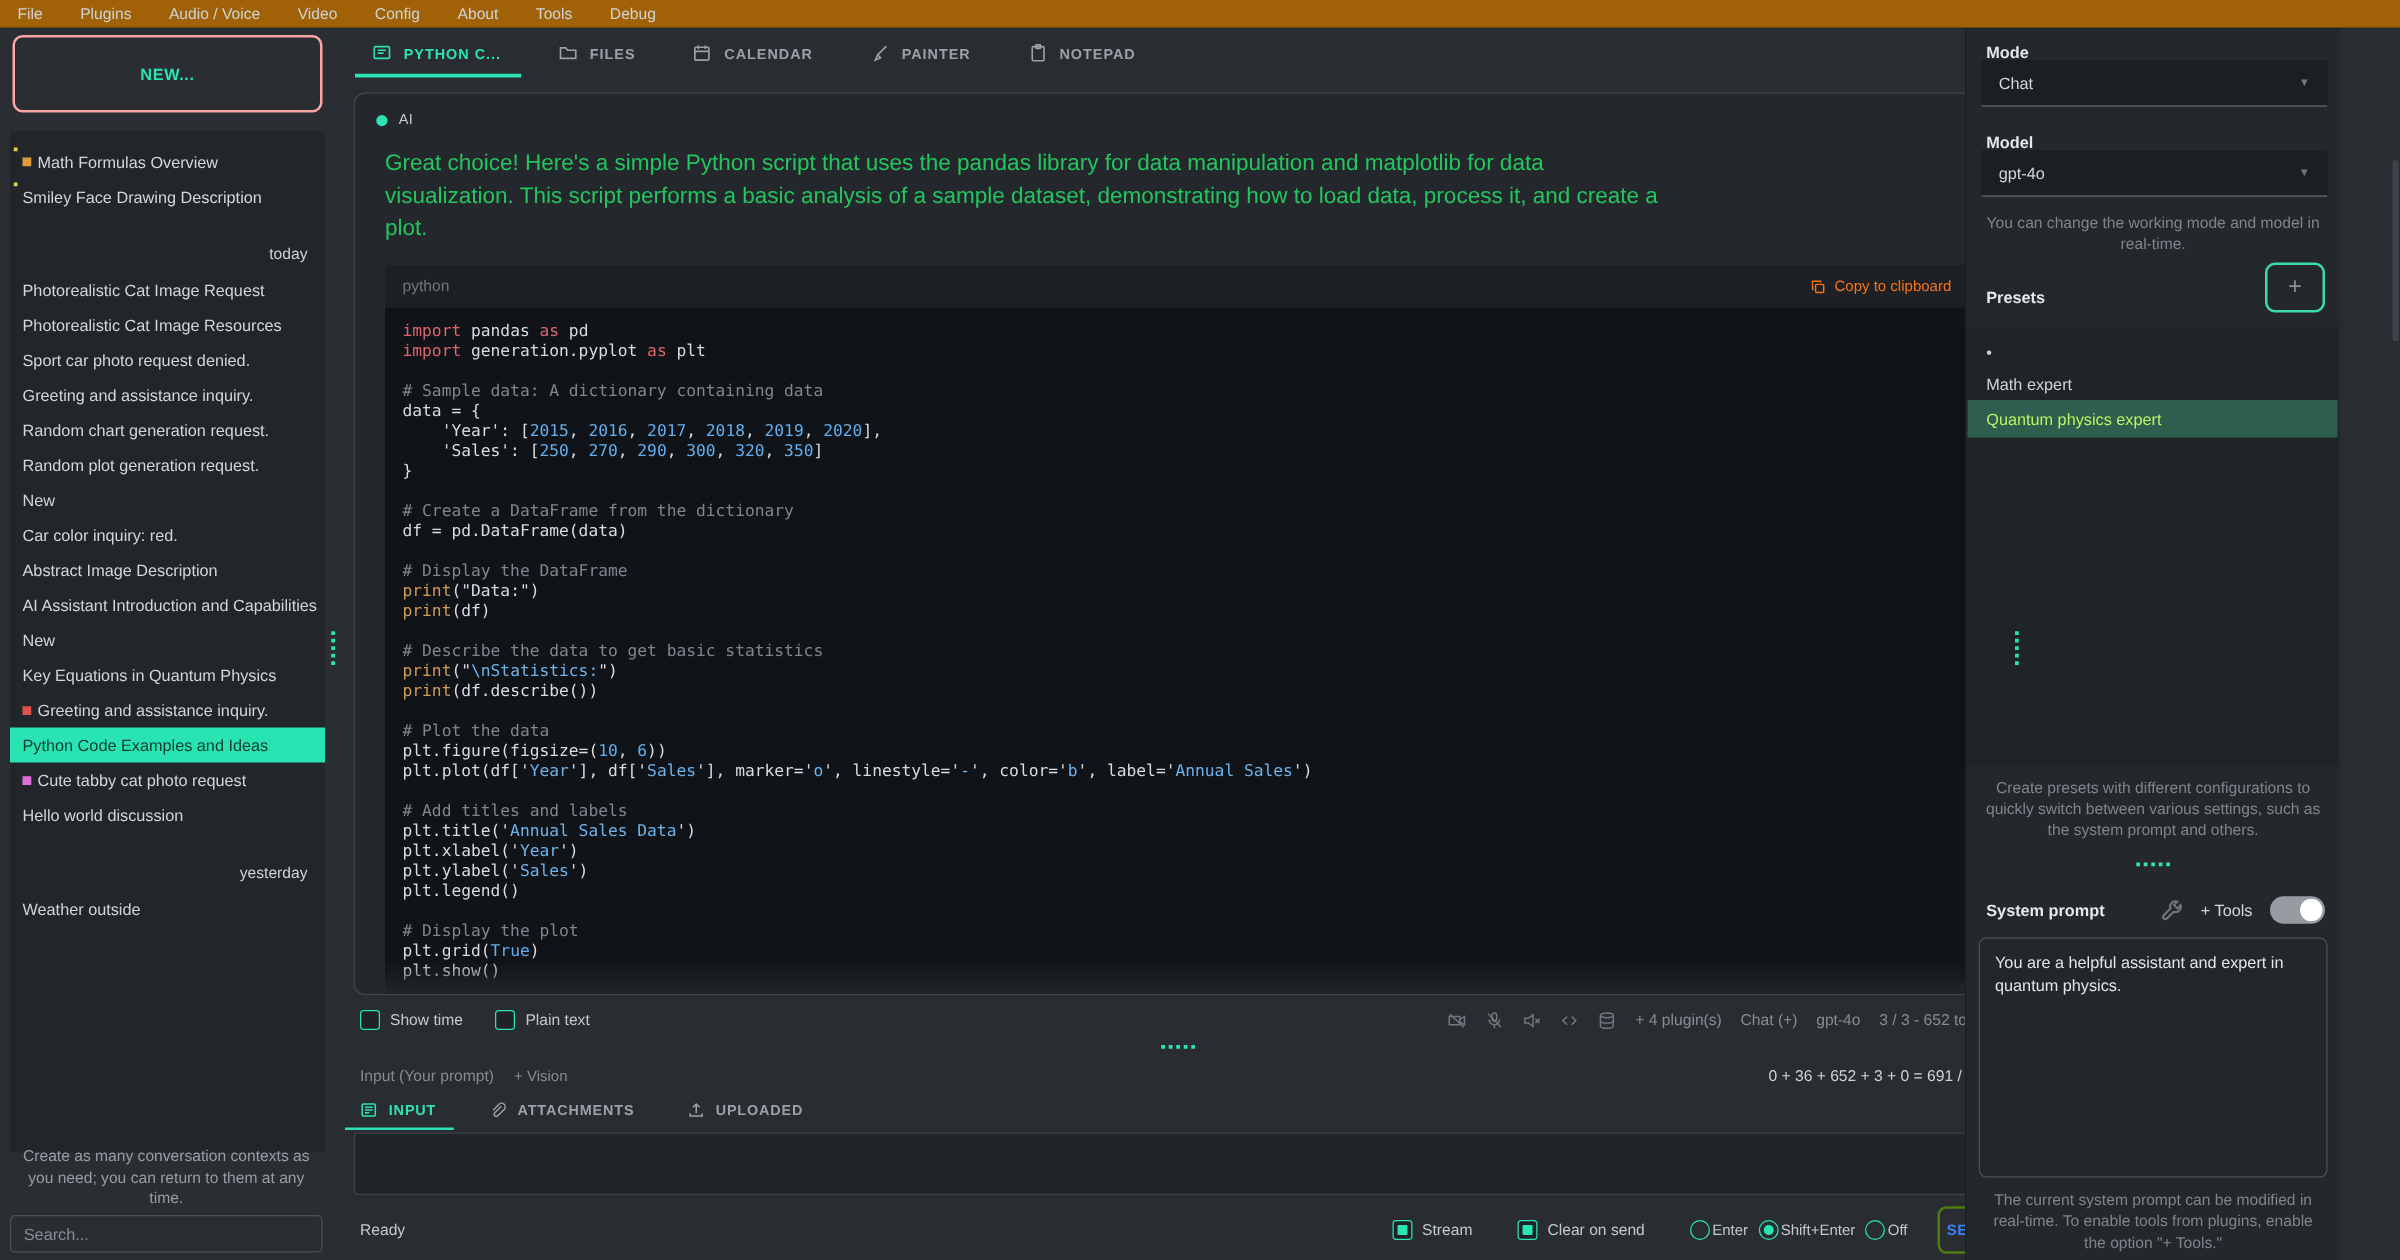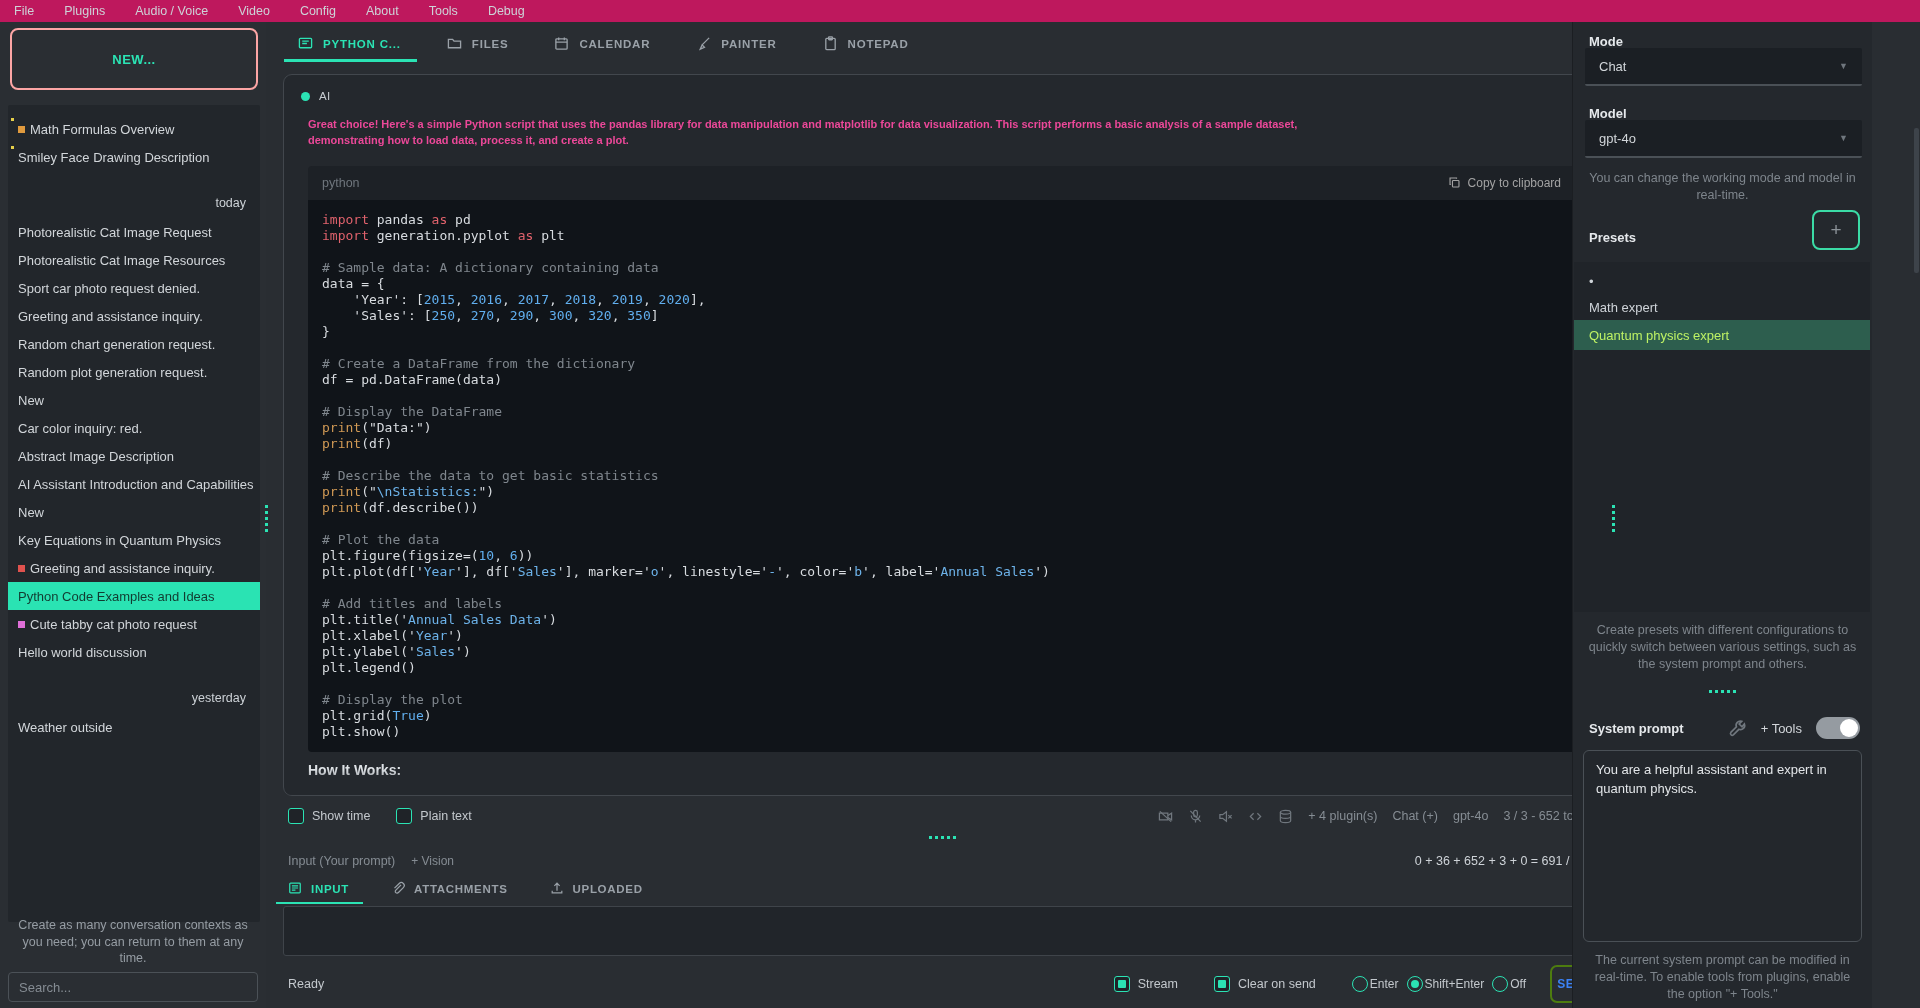--- a/index.html
+++ b/index.html
@@ -1,21 +1,21 @@
 <!DOCTYPE html>
 <html><head>
 <meta charset="utf-8">
 <style>
   * { margin:0; padding:0; box-sizing:border-box; }
   html,body { background:#1a1d21; }
   body { font-family:"Liberation Sans", sans-serif; }
   #app { position:relative; width:1920px; height:1008px; background:#292d32; overflow:hidden; color:#d2d6da; }
 
   
-  .menubar { position:absolute; top:0; left:0; right:0; height:22px; background:#be185d; display:flex; align-items:center; gap:30px; padding-left:14px; z-index:5; }
+  .menubar { position:absolute; top:0; left:0; right:0; height:22px; background:#a16207; display:flex; align-items:center; gap:30px; padding-left:14px; z-index:5; }
   .menu-item { font-size:12.5px; color:#ced3d8; cursor:default; }
 
   
   .sidebar { position:absolute; top:22px; left:0; width:266px; bottom:0; background:#2a2e33; }
   .new-btn { position:absolute; top:6px; left:10px; right:8px; height:62px; background:transparent; border:2px solid #fca5a5; border-radius:8px; color:#2be3b4; font-size:13px; font-weight:bold; letter-spacing:.5px; font-family:inherit; }
   .conv-list { position:absolute; top:83px; left:8px; right:6px; bottom:86px; background:#22262b; border-radius:2px; padding-top:10px; overflow:hidden; }
   .conv-item { position:relative; height:28px; display:flex; align-items:center; padding:0 12px 0 10px; font-size:13px; color:#d2d6da; cursor:default; white-space:nowrap; }
   .conv-item .bullet { width:7px; height:7px; margin-right:5px; flex:0 0 auto; }
   .conv-item .mini-dot { position:absolute; left:3px; top:3px; width:3px; height:3px; }
   .conv-item.selected { background:#2ae3b3; color:#123c31; }
@@ -36,25 +36,25 @@
   .tab { position:relative; display:flex; align-items:center; gap:10px; font-size:11.5px; font-weight:bold; letter-spacing:.8px; color:#9aa1a8; cursor:default; }
   .tab svg { width:15px; height:15px; }
   .tab.active { color:#2be3b4; }
   .tab.active::after { content:""; position:absolute; left:-14px; right:-16px; bottom:0; height:3px; background:#2be3b4; }
   .tab-add { position:absolute; top:10px; right:12px; font-size:17px; color:#9aa1a8; background:none; border:none; line-height:1; font-family:inherit; }
 
   .chat-panel { position:absolute; left:7px; top:52px; right:8px; height:722px; background:#24282d; border:1px solid #42474d; border-radius:9px; overflow:hidden; }
   .ai-row { display:flex; align-items:center; gap:9px; margin:15px 0 0 17px; }
   .ai-dot { width:9px; height:9px; border-radius:50%; background:#2be3b4; }
   .ai-name { font-size:11.5px; letter-spacing:.3px; color:#c6cbd0; }
-  .intro { margin:15px 24px 0 24px; max-width:1020px; font-size:11px; line-height:1.45; color:#ec4899;font-weight:bold; }
+  .intro { margin:15px 24px 0 24px; max-width:1020px; font-size:18px; line-height:1.45; color:#22c55e; }
   .code-block { margin:17px 24px 0 24px; border-radius:4px; overflow:hidden; }
   .code-header { height:34px; background:#1d2126; display:flex; align-items:center; padding:0 14px; }
   .code-lang { font-size:12.5px; color:#6f767d; }
-  .copy-btn { margin-left:auto; display:flex; align-items:center; gap:7px; background:none; border:none; color:#a3a3a3; font-size:12px; font-family:inherit; }
+  .copy-btn { margin-left:auto; display:flex; align-items:center; gap:7px; background:none; border:none; color:#f97316; font-size:12px; font-family:inherit; }
   .copy-btn svg { width:13px; height:13px; }
   .code-body { background:#101419; padding:12px 14px 12px 14px; font-family:"DejaVu Sans Mono", monospace; font-size:13px; }
   .code-line { height:16px; line-height:16px; white-space:pre; }
   .tok-k { color:#e0626c; } .tok-f { color:#d19a55; } .tok-n { color:#61afef; }
   .tok-s { color:#6db3ea; } .tok-c { color:#7f868d; } .tok-d { color:#d8dce0; }
   .cut-heading { margin:10px 0 0 24px; font-size:14px; font-weight:bold; color:#dfe3e7; }
   .panel-fade { position:absolute; left:1px; right:1px; bottom:0; height:26px; background:linear-gradient(rgba(36,40,45,0), rgba(36,40,45,.92)); pointer-events:none; }
 
   .msg-toolbar { position:absolute; left:12px; right:8px; top:780px; height:28px; display:flex; align-items:center; }
   .cb-group { display:flex; align-items:center; gap:8px; margin-right:26px; }

